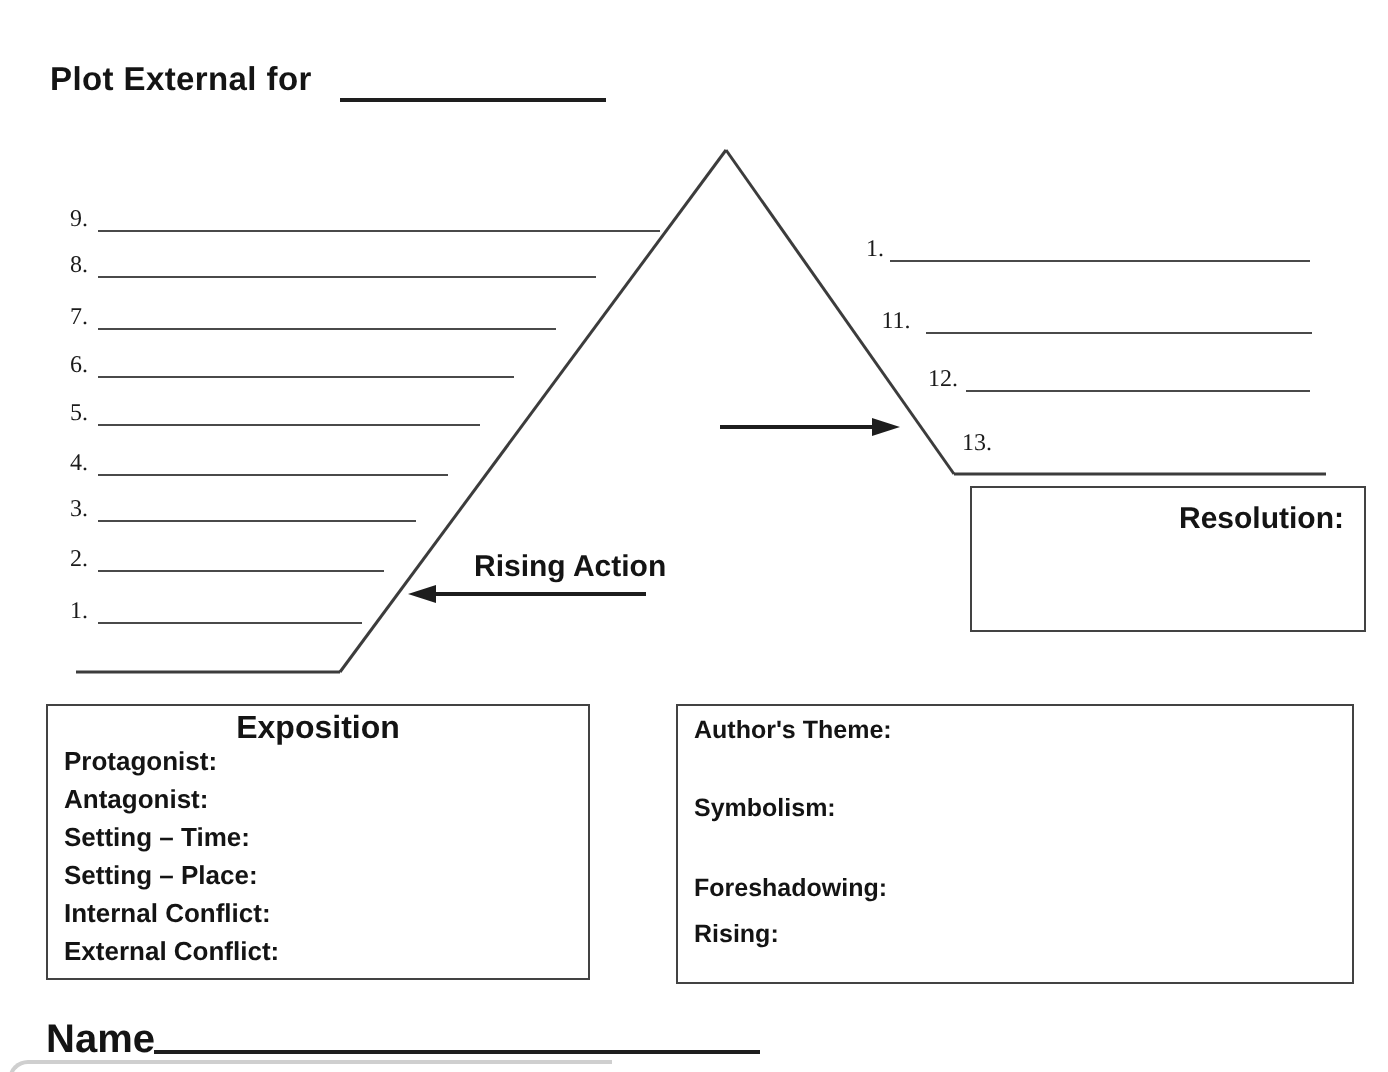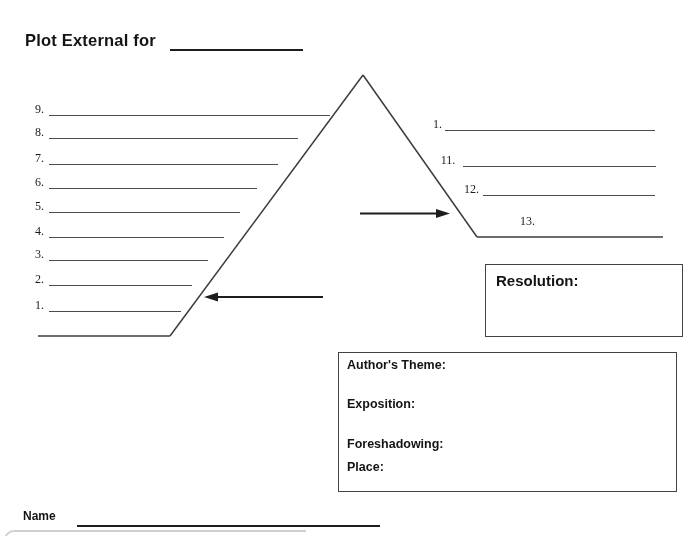--- a/index.html
+++ b/index.html
@@ -30,21 +30,21 @@
     box-sizing:border-box;
   }
   .box-label{font-size:15px;font-weight:bold;padding:7px 10px;}
   .expo-title{
     position:absolute;left:0;right:0;top:3px;
     text-align:center;font-size:16px;font-weight:bold;
   }
   .expo-field{position:absolute;left:8px;font-size:13px;font-weight:bold;}
   .ana-field{position:absolute;left:8px;font-size:12.5px;font-weight:bold;}
   .action-label{position:absolute;font-size:15px;font-weight:bold;line-height:17px;}
-  .name-label{position:absolute;left:23px;top:509px;font-size:12px;font-weight:bold;}
+  .name-label{position:absolute;left:23px;top:509px;font-size:20px;font-weight:bold;}
   .name-blank{position:absolute;left:77px;top:525px;width:303px;border-bottom:2px solid #1e1e1e;}
   .page-edge-artifact{
     position:absolute;left:4px;top:530px;width:300px;height:30px;
     border-top:2px solid #cfcfcf;border-left:2px solid #cfcfcf;
     border-top-left-radius:10px;
   }
   svg{position:absolute;left:0;top:0;}
 </style>
 </head>
 <body>
@@ -99,34 +99,44 @@
 
   <div class="num" style="left:420px;top:117px;width:22px;">1.</div>
   <div class="blank-rule" style="left:445px;top:130px;width:210px;"></div>
 
   <div class="num" style="left:437px;top:153px;width:22px;text-align:center;">11.</div>
   <div class="blank-rule" style="left:463px;top:166px;width:193px;"></div>
 
   <div class="num" style="left:457px;top:182px;width:22px;text-align:right;">12.</div>
   <div class="blank-rule" style="left:483px;top:195px;width:172px;"></div>
 
-  <div class="num" style="left:474px;top:214px;width:22px;margin-left:39px;">13.</div>
+  <div class="num" style="left:474px;top:214px;width:22px;">13.</div>
+
+  <div class="action-label" style="left:237px;top:275px;">Rising Action</div>
 
 
-
-  <div class="box" style="left:485px;top:264px;width:198px;height:73px;">
+  <div class="box" style="left:485px;top:243px;width:198px;height:73px;text-align:right;">
     <div class="box-label">Resolution:</div>
   </div>
 
+  <div class="box" style="left:23px;top:352px;width:272px;height:138px;">
+    <div class="expo-title">Exposition</div>
+    <div class="expo-field" style="top:20px;">Protagonist:</div>
+    <div class="expo-field" style="top:39px;">Antagonist:</div>
+    <div class="expo-field" style="top:58px;">Setting – Time:</div>
+    <div class="expo-field" style="top:77px;">Setting – Place:</div>
+    <div class="expo-field" style="top:96px;">Internal Conflict:</div>
+    <div class="expo-field" style="top:115px;">External Conflict:</div>
+  </div>
 
   <div class="box" style="left:338px;top:352px;width:339px;height:140px;padding-left:20px;">
     <div class="ana-field" style="top:5px;">Author's Theme:</div>
-    <div class="ana-field" style="top:44px;">Exposition:</div>
+    <div class="ana-field" style="top:44px;">Symbolism:</div>
     <div class="ana-field" style="top:84px;">Foreshadowing:</div>
-    <div class="ana-field" style="top:107px;">Place:</div>
+    <div class="ana-field" style="top:107px;">Rising:</div>
   </div>
 
   <div class="name-label">Name</div>
   <div class="name-blank"></div>
 
   <div class="page-edge-artifact"></div>
 
 </div>
 
 </body></html>

